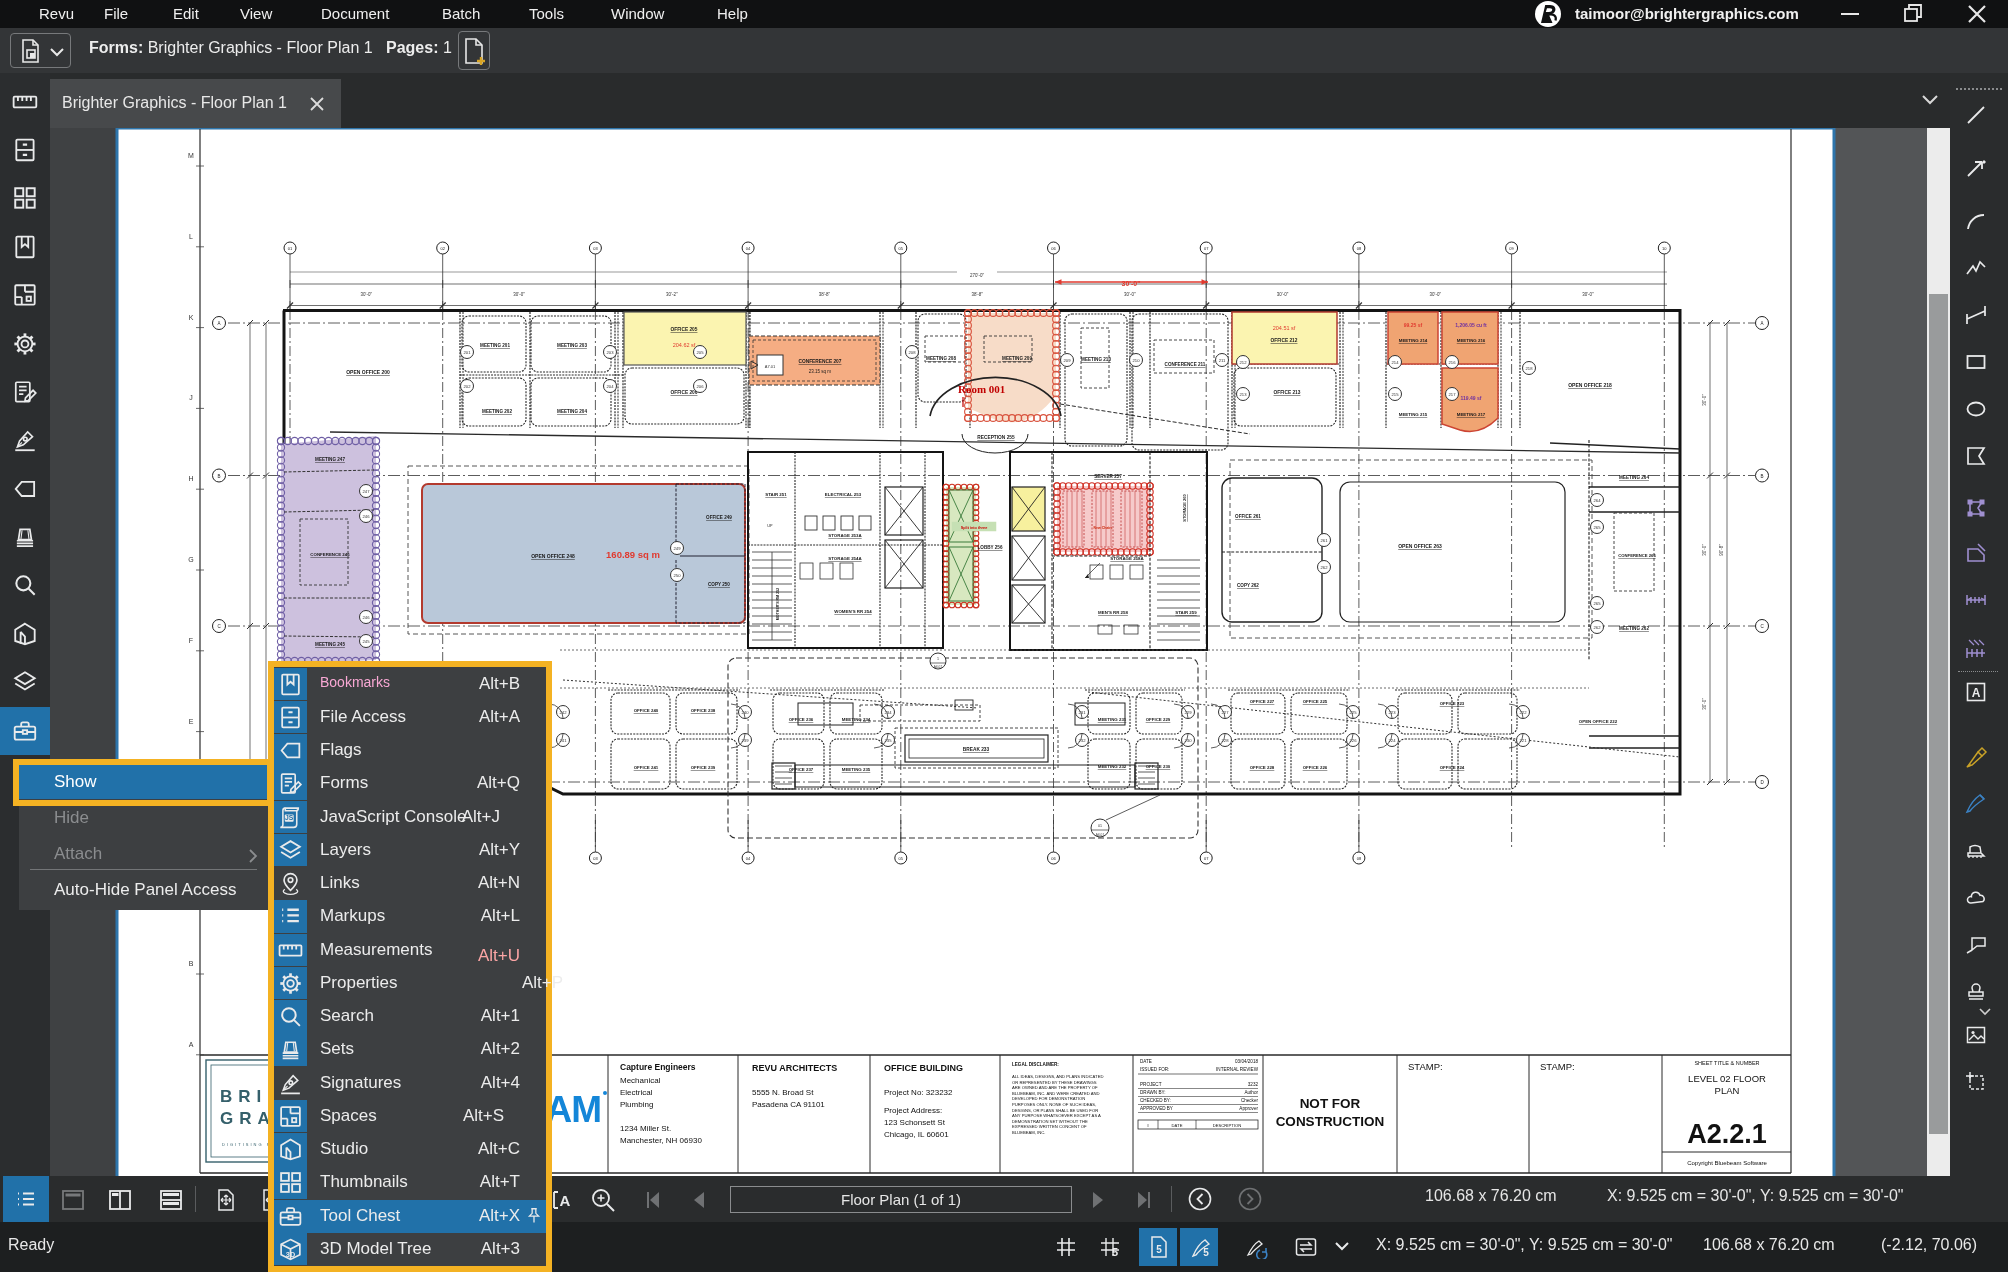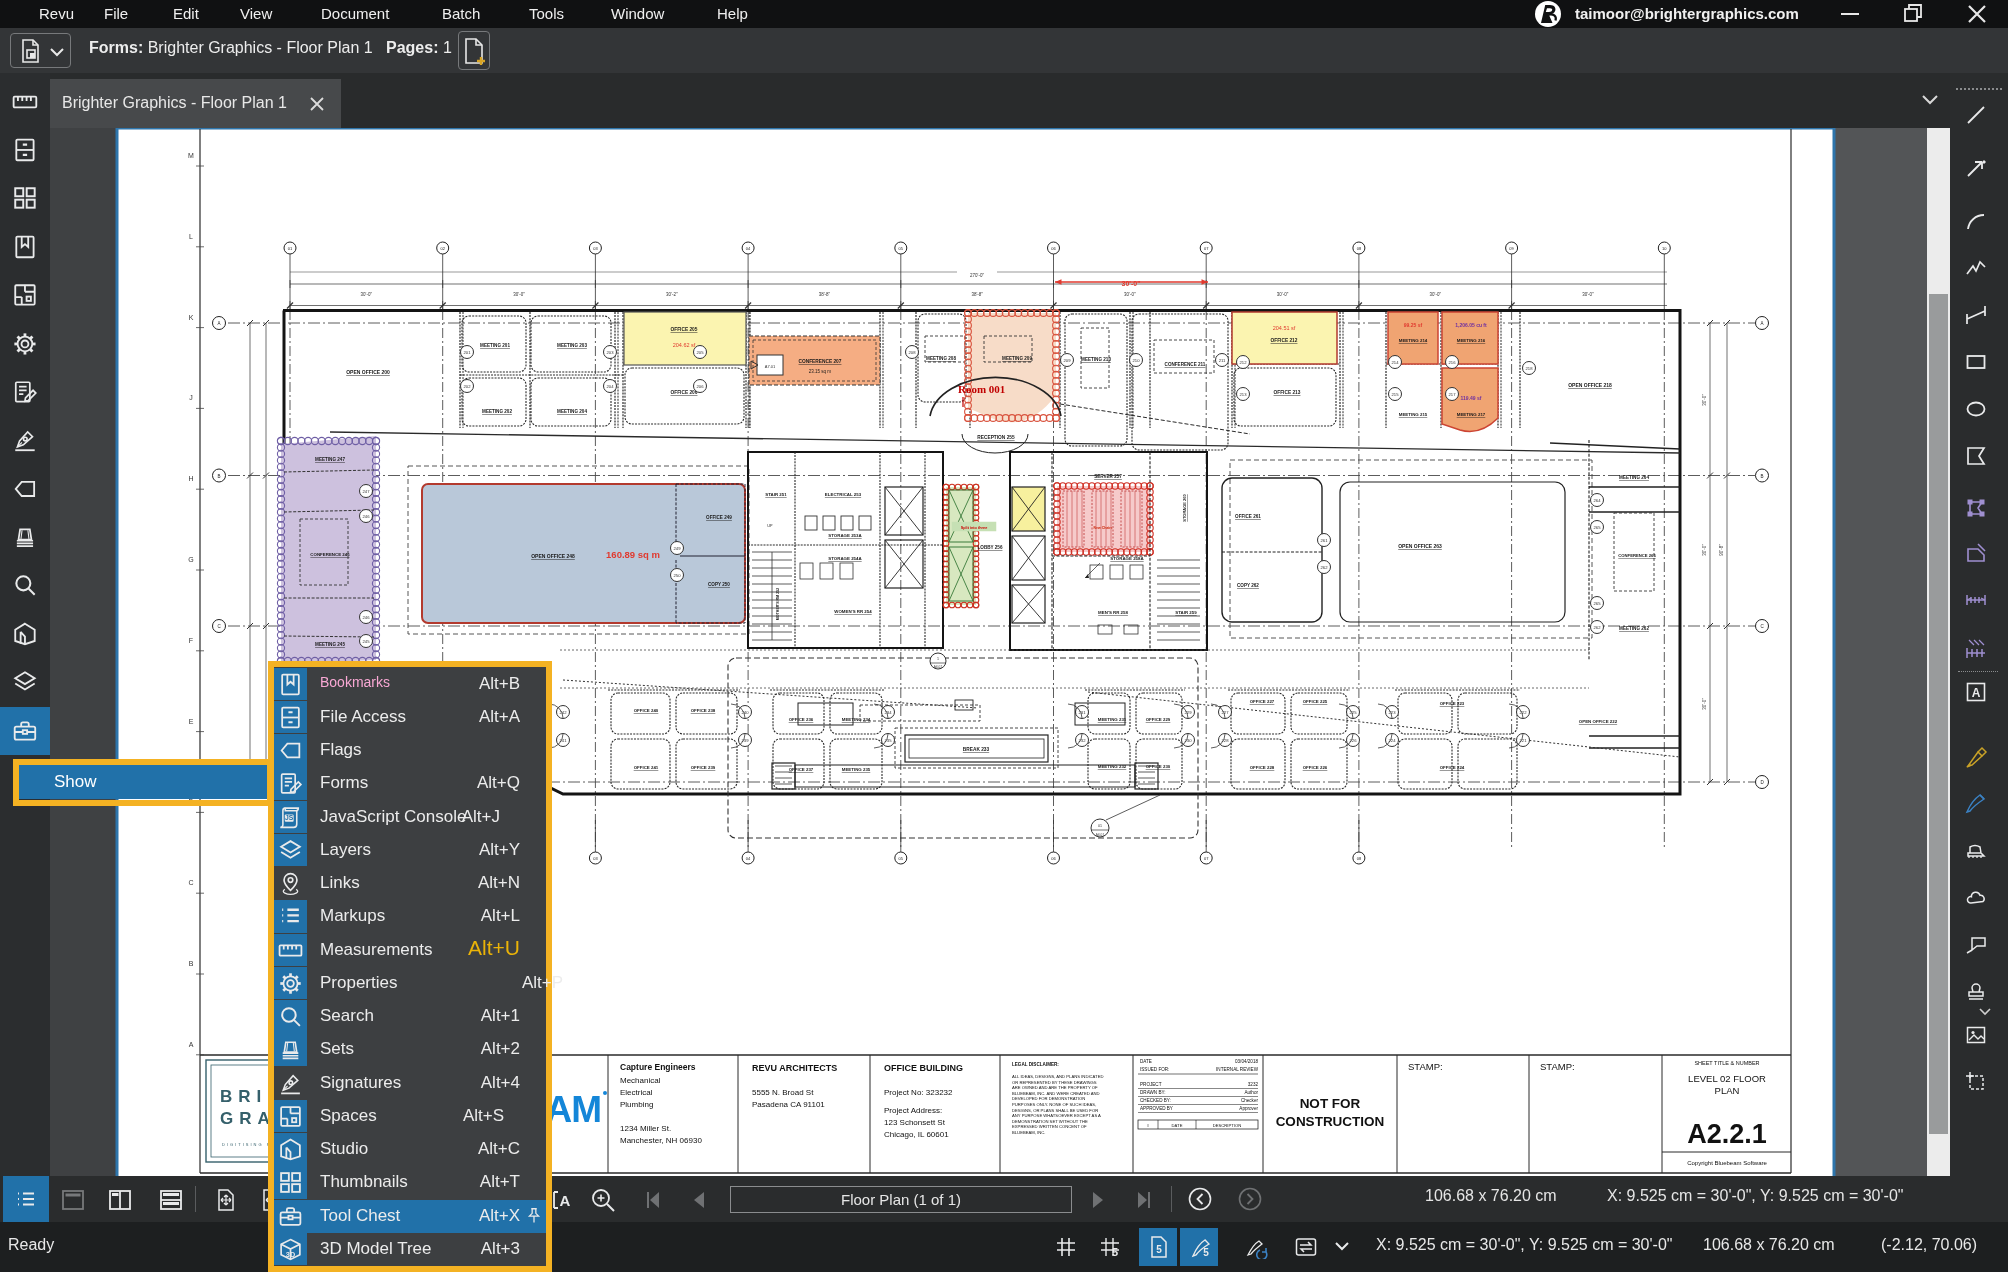--- a/index.html
+++ b/index.html
@@ -1454,21 +1454,21 @@
 <div class="abs" style="left:0;top:266.50px;width:272px;height:33.25px;">
           <div class="abs" style="left:0;top:0;width:33px;height:32.5px;background:#2171a9">
             <svg class="ico" style="left:4px;top:4px" width="25" height="25" viewBox="0 0 24 24">
               <g fill="none" stroke="#e9eaeb" stroke-width="1.7">
                 <rect x="1.5" y="7" width="21" height="10" rx="1"></rect>
                 <path d="M5.5 7 v4 M9.5 7 v4 M13.5 7 v4 M17.5 7 v4"></path>
               </g>
             </svg>
           </div>
           <span class="abs" style="left:46px;top:6px;font-size:17px;color:#ececec;white-space:nowrap">Measurements</span>
-          <span class="abs" style="right:26px;top:2px;font-size:21px;color:#eab308">Alt+U</span>
+          <span class="abs" style="right:26px;top:12px;font-size:17px;color:#fca5a5">Alt+U</span>
         </div>
 <div class="abs" style="left:0;top:299.75px;width:315px;height:33.25px;">
           <div class="abs" style="left:0;top:0;width:33px;height:32.5px;background:#2171a9">
             <svg class="ico" style="left:4px;top:4px" width="25" height="25" viewBox="0 0 24 24">
               <g fill="none" stroke="#e9eaeb" stroke-width="1.7">
                 <circle cx="12" cy="12" r="3.2"></circle>
                 <circle cx="12" cy="12" r="6.8"></circle>
                 <g stroke-width="2.6">
                   <line x1="12" y1="2.2" x2="12" y2="5.2" transform="rotate(0 12 12)"></line>
                   <line x1="12" y1="2.2" x2="12" y2="5.2" transform="rotate(45 12 12)"></line>
@@ -1591,18 +1591,27 @@
               </g>
               <text x="12" y="19.5" font-size="7" font-weight="bold" fill="#e9eaeb" text-anchor="middle" font-family="Liberation Sans">3D</text>
             </svg>
           </div>
           <span class="abs" style="left:46px;top:6px;font-size:17px;color:#ececec;white-space:nowrap">3D Model Tree</span>
           <span class="abs" style="right:26px;top:6px;font-size:17px;color:#ececec">Alt+3</span>
         </div>
   </div>
 </div>
 
+<div class="abs" style="left:19px;top:766px;width:249px;height:144px;background:#3d3f41;z-index:41">
+  <span class="abs" style="left:35px;top:42px;font-size:17px;color:#8b8d8f">Hide</span>
+  <span class="abs" style="left:35px;top:78px;font-size:17px;color:#8b8d8f">Attach</span>
+  <svg class="abs" style="left:228px;top:82px" width="12" height="16">
+        <path d="M3 2 L9 8 L3 14" stroke="#8b8d8f" stroke-width="1.8" fill="none"></path>
+      </svg>
+  <div class="abs" style="left:11px;top:103px;width:227px;height:1px;background:#737577"></div>
+  <span class="abs" style="left:35px;top:114px;font-size:17px;color:#ececec">Auto-Hide Panel Access</span>
+</div>
 <div class="abs" style="left:19px;top:765px;width:248px;height:34px;background:#2171a9;z-index:42">
   <span class="abs" style="left:35px;top:7px;font-size:17px;color:#fff">Show</span>
 </div>
 <div class="abs" style="left:13px;top:759px;width:260px;height:47px;border:6px solid #f4b223;z-index:43"></div>
 
 </div>
 
 </body></html>

